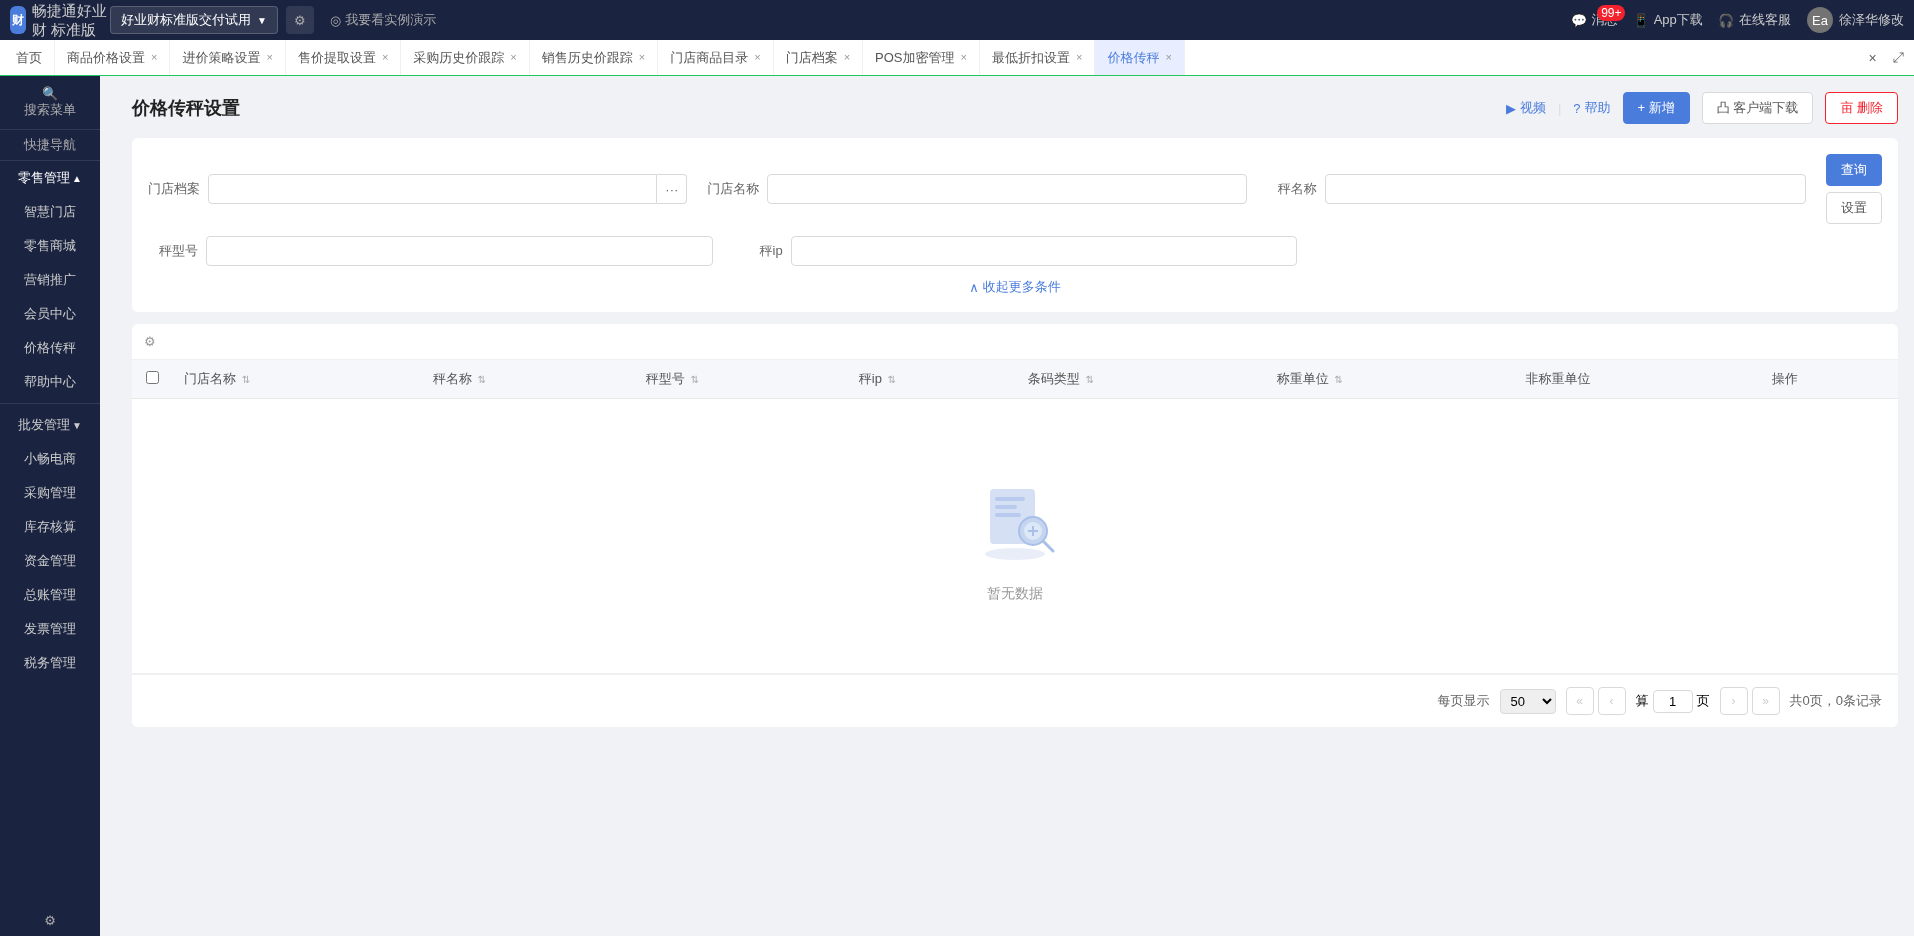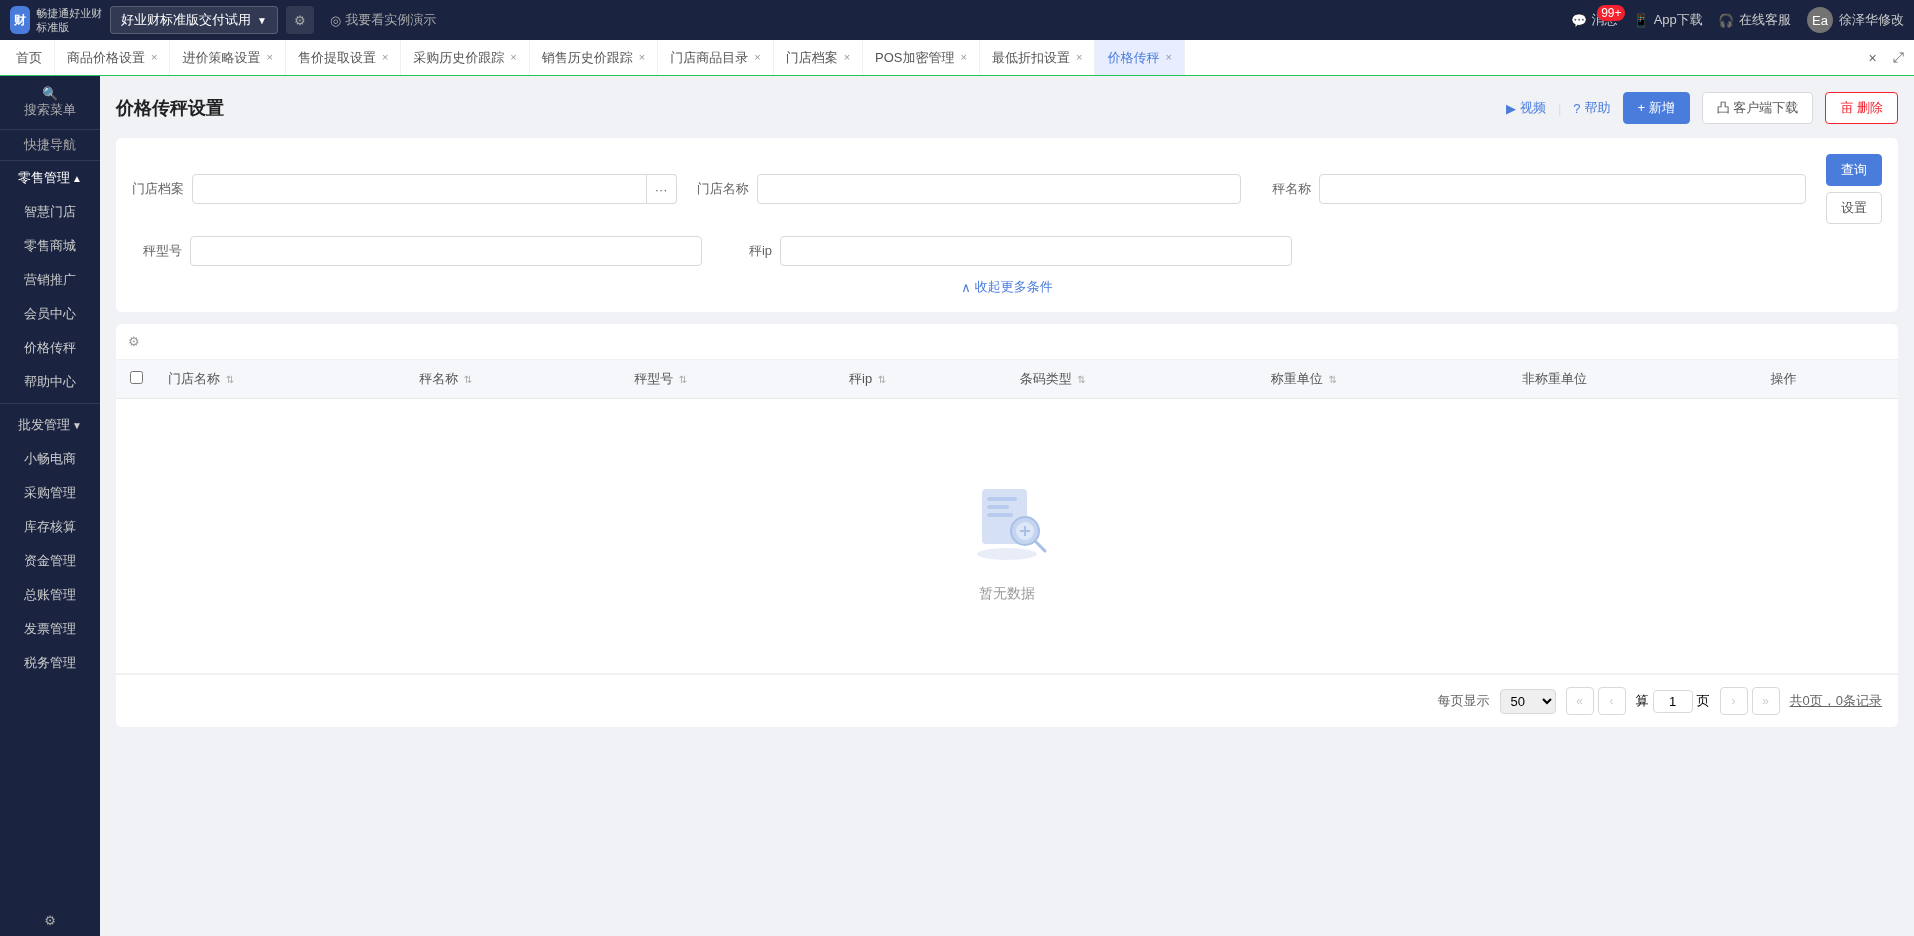--- a/index.html
+++ b/index.html
@@ -2,21 +2,21 @@
 <html><head>
   <meta charset="utf-8">
   <style>
     * { box-sizing: border-box; margin: 0; padding: 0; font-family: 'Microsoft YaHei', Arial, sans-serif; font-size: 13px; }
     body { background: #f0f2f5; display: flex; flex-direction: column; height: 100vh; overflow: hidden; }
 
     
     .top-bar { background: #1a2340; color: white; height: 40px; display: flex; align-items: center; padding: 0 10px; flex-shrink: 0; }
     .top-bar-logo { display: flex; align-items: center; gap: 6px; width: 100px; flex-shrink: 0; }
     .top-bar-logo .logo-icon { width: 28px; height: 28px; background: #4a7cdc; border-radius: 6px; display: flex; align-items: center; justify-content: center; font-size: 12px; color: white; font-weight: bold; }
-    .top-bar-logo .logo-text { font-size: 11px; line-height: 1.3; color: #ccc; }
+    .top-bar-logo .logo-text { font-size: 15px; line-height: 1.3; color: #ccc; }
     .top-bar-selector { background: rgba(255,255,255,0.1); border: 1px solid rgba(255,255,255,0.2); border-radius: 4px; color: white; padding: 4px 10px; display: flex; align-items: center; gap: 6px; cursor: pointer; font-size: 13px; }
     .top-bar-selector .arrow { font-size: 10px; }
     .top-bar-settings { margin-left: 8px; width: 28px; height: 28px; border-radius: 4px; background: rgba(255,255,255,0.1); display: flex; align-items: center; justify-content: center; cursor: pointer; color: #aaa; }
     .top-bar-demo { margin-left: 16px; display: flex; align-items: center; gap: 4px; color: #aaa; cursor: pointer; font-size: 13px; }
     .top-bar-demo .eye-icon { color: #aaa; }
     .top-bar-right { margin-left: auto; display: flex; align-items: center; gap: 16px; }
     .top-bar-right-item { display: flex; align-items: center; gap: 4px; color: #ccc; cursor: pointer; font-size: 12px; position: relative; }
     .badge { background: #f5222d; color: white; border-radius: 8px; padding: 1px 4px; font-size: 12px; position: absolute; top: -6px; right: -8px; }
     .top-bar-user { display: flex; align-items: center; gap: 6px; color: #ccc; cursor: pointer; }
     .avatar { width: 26px; height: 26px; border-radius: 50%; background: #737373; display: flex; align-items: center; justify-content: center; color: white; font-size: 11px; }
@@ -40,21 +40,21 @@
     .sidebar-search { padding: 10px 8px; text-align: center; color: #aaa; cursor: pointer; font-size: 12px; border-bottom: 1px solid rgba(255,255,255,0.1); }
     .sidebar-nav { padding: 6px 8px; text-align: center; color: #aaa; cursor: pointer; font-size: 12px; border-bottom: 1px solid rgba(255,255,255,0.1); }
     .sidebar-item { padding: 8px 0; text-align: center; cursor: pointer; color: #ccc; font-size: 13px; border-radius: 4px; }
     .sidebar-item.active { color: white; }
     .sidebar-item.has-arrow { display: flex; align-items: center; justify-content: center; gap: 2px; }
     .sidebar-item.has-arrow .arrow { font-size: 10px; }
     .sidebar-divider { border: none; border-top: 1px solid rgba(255,255,255,0.1); margin: 4px 0; }
     .sidebar-bottom { margin-top: auto; padding: 8px; text-align: center; color: #aaa; cursor: pointer; }
 
     
-    .content-area { flex: 1; overflow-y: auto; padding: 16px; background: #f0f2f5; }
+    .content-area { flex: 1; overflow-y: auto; padding: 16px; background: #f0f2f5; margin-left: 16px; }
 
     
     .page-header { display: flex; align-items: center; justify-content: space-between; margin-bottom: 14px; }
     .page-title { font-size: 18px; font-weight: 600; color: #222; }
     .page-header-actions { display: flex; align-items: center; gap: 12px; }
     .header-link { display: flex; align-items: center; gap: 4px; color: #4a7cdc; cursor: pointer; font-size: 13px; }
     .divider-v { color: #ddd; }
     .btn { border-radius: 4px; padding: 6px 14px; cursor: pointer; font-size: 13px; border: 1px solid transparent; display: inline-flex; align-items: center; gap: 5px; }
     .btn-primary { background: #4a7cdc; color: white; border-color: #4a7cdc; }
     .btn-default { background: white; color: #555; border-color: #d9d9d9; }
@@ -90,21 +90,21 @@
 
     
     .pagination-bar { display: flex; align-items: center; justify-content: flex-end; padding: 12px 16px; gap: 10px; background: white; border-top: 1px solid #f0f0f0; }
     .pagination-label { color: #666; font-size: 13px; }
     .page-size-select { border: 1px solid #d9d9d9; border-radius: 4px; padding: 3px 6px; font-size: 13px; }
     .pagination-btns { display: flex; align-items: center; gap: 4px; }
     .pagination-btns button { background: white; border: 1px solid #d9d9d9; border-radius: 4px; width: 28px; height: 28px; cursor: pointer; display: flex; align-items: center; justify-content: center; color: #666; font-size: 12px; }
     .pagination-btns button:disabled { color: #ccc; cursor: not-allowed; }
     .page-input-group { display: flex; align-items: center; gap: 4px; }
     .page-input { width: 40px; border: 1px solid #d9d9d9; border-radius: 4px; text-align: center; padding: 3px 4px; font-size: 13px; }
-    .page-total { color: #666; font-size: 13px; text-decoration: underline; }
+    .page-total { color: #666; font-size: 13px; }
   </style>
 </head>
 <body>
 
 <div class="top-bar">
   <div class="top-bar-logo">
     <div class="logo-icon">财</div>
     <div class="logo-text">畅捷通好业财
 标准版</div>
   </div>

